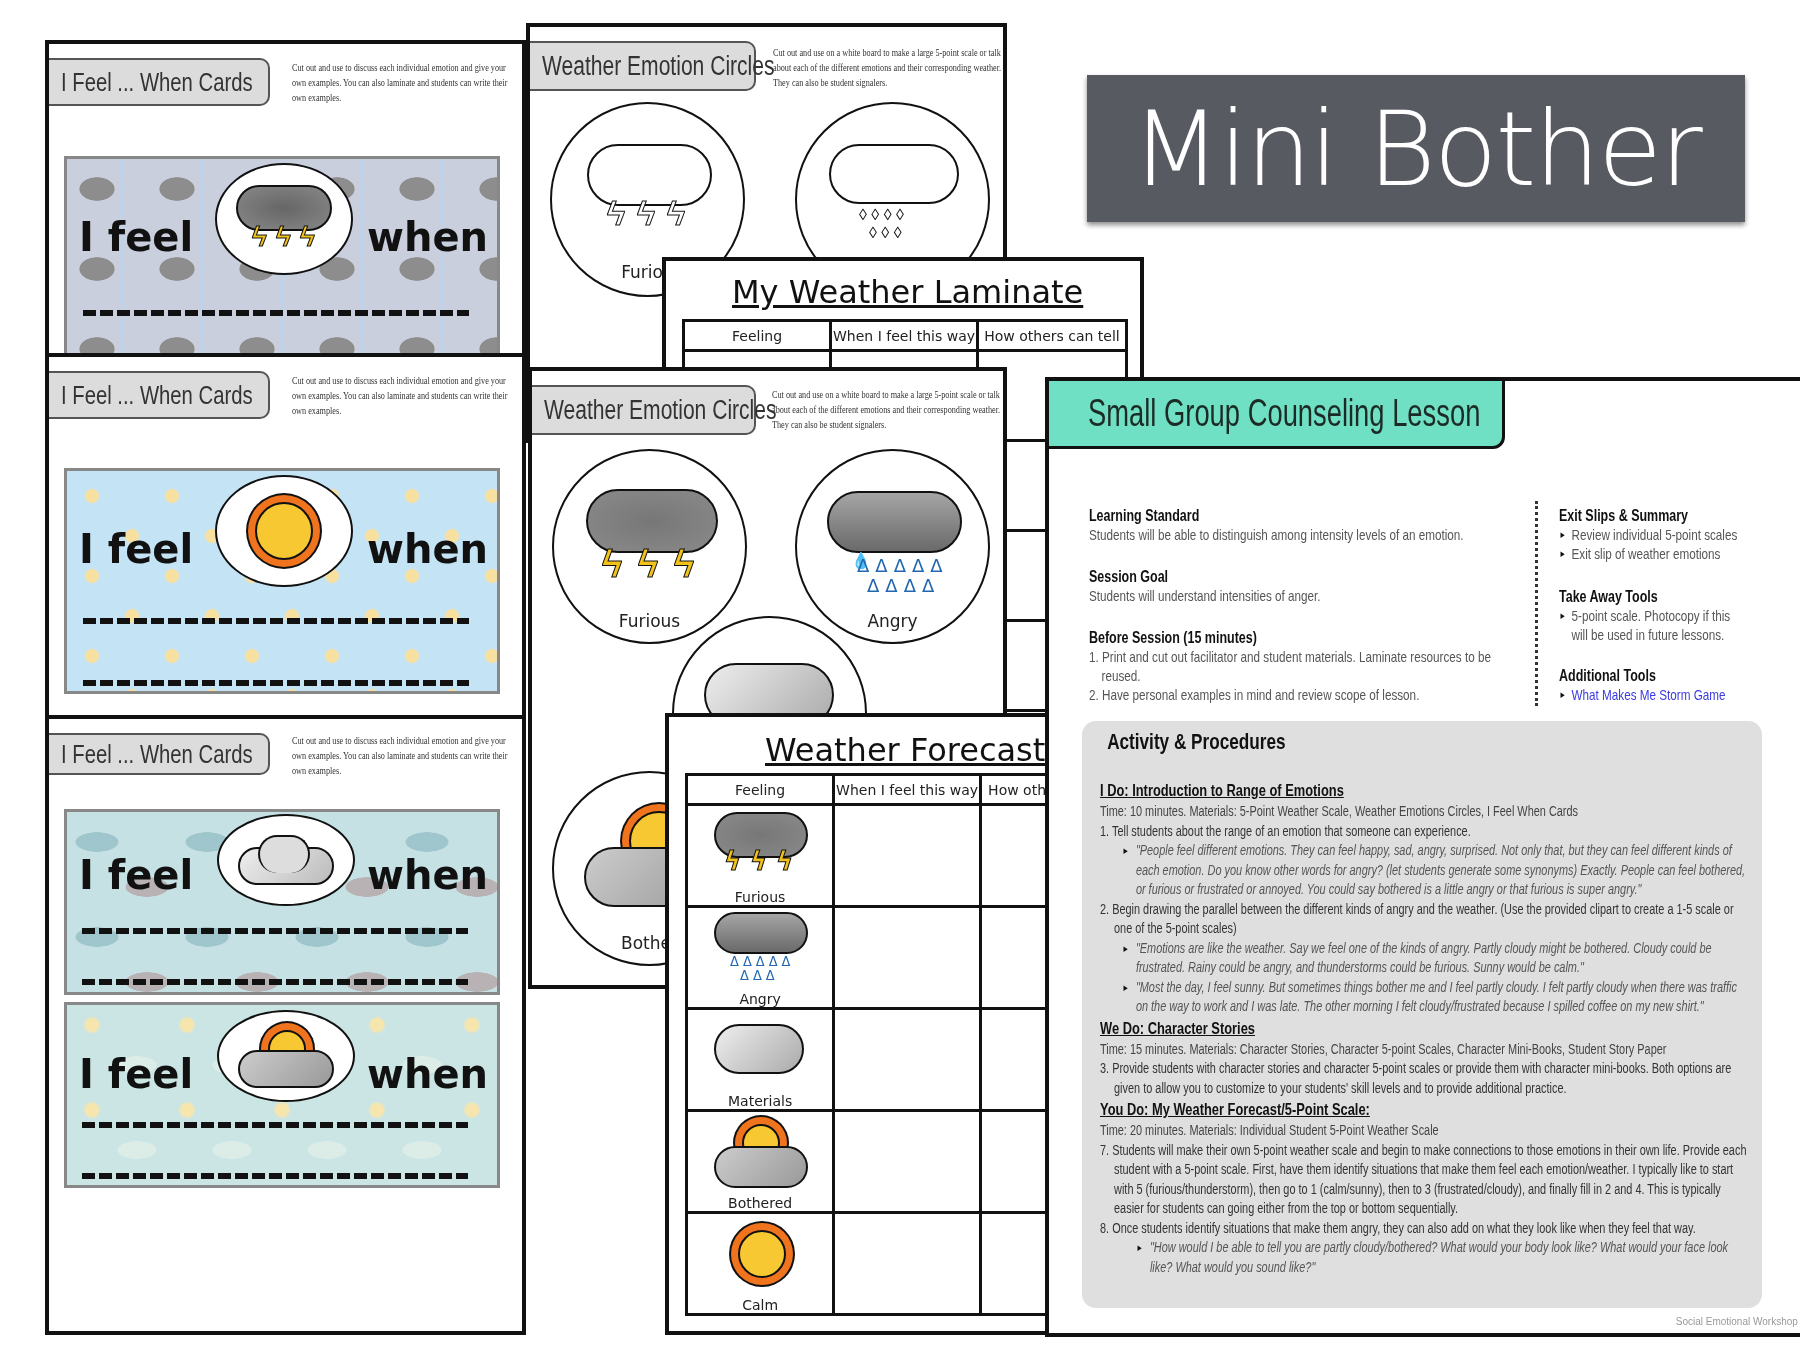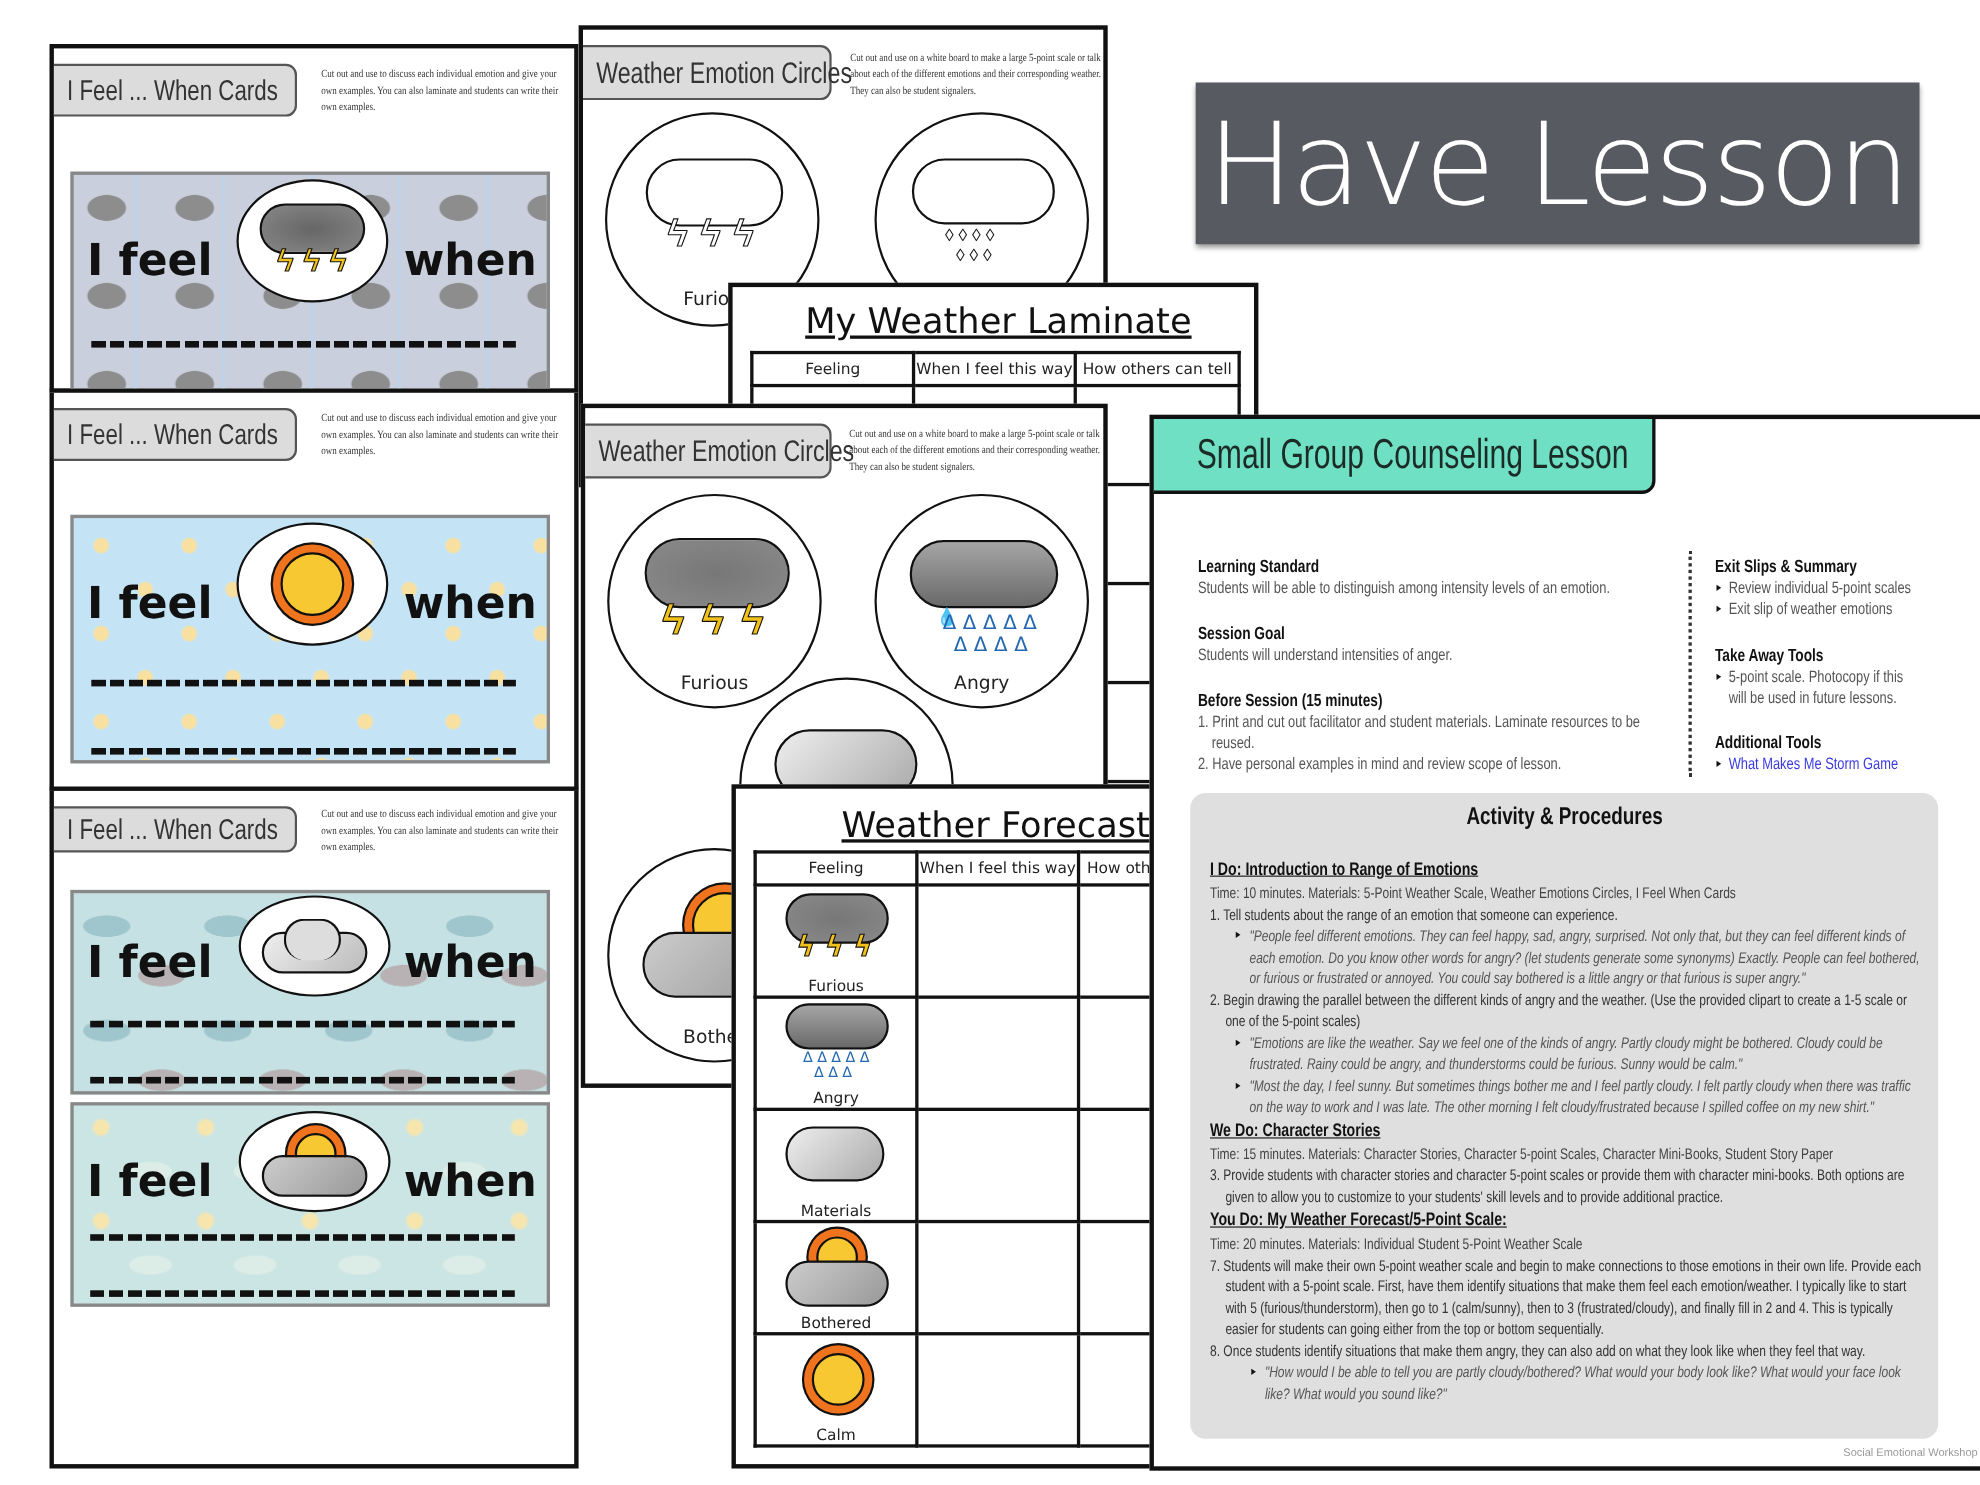--- a/index.html
+++ b/index.html
@@ -61,21 +61,21 @@
   .lp-banner span { font-size: 38px; color: #1d2b26; display: inline-block; transform: scaleX(0.72); transform-origin: left center; white-space: nowrap; }
   .cond { display: inline-block; transform: scaleX(0.78); transform-origin: left top; white-space: nowrap; }
   .lp-h1 { position: absolute; left: 40px; top: 85px; font-size: 25px; font-weight: bold; text-decoration: underline; color: #111; }
   .lp-sec { position: absolute; font-size: 15px; line-height: 19px; color: #555; }
   .lp-sec .h { font-weight: bold; color: #111; font-size: 16px; }
   .lp-sec .li { padding-left: 16px; position: relative; }
   .lp-sec .bul::before { content: "\25B8"; position: absolute; left: 2px; color: #111; font-size: 11px; }
   .lp-div { position: absolute; left: 486px; top: 120px; height: 205px; border-left: 3px dotted #333; }
   .lp-link { color: #3a3ae0; }
   .act { position: absolute; left: 33px; top: 340px; width: 680px; height: 587px; background: #dfdfdf; border-radius: 14px; }
-  .act-title { position: absolute; top: 8px; width: 100%; text-align: center; font-size: 22px; font-weight: bold; color: #111; }
+  .act-title { position: absolute; top: 8px; width: 100%; text-align: left; font-size: 22px; font-weight: bold; color: #111; }
   .act-body { position: absolute; left: 18px; top: 58px; width: 830px; font-size: 14px; line-height: 19.5px; color: #444;
               transform: scaleX(0.78); transform-origin: left top; }
   .act-body .h { font-weight: bold; color: #111; font-size: 16.5px; text-decoration: underline; line-height: 23px; }
   .act-body .num { padding-left: 18px; text-indent: -18px; color: #333; }
   .act-body .q { font-style: italic; padding-left: 46px; position: relative; color: #555; }
   .act-body .q::before { content: "\25B8"; position: absolute; left: 30px; color: #111; font-style: normal; font-size: 11px; }
   .act-body .q.deep { padding-left: 64px; }
   .act-body .q.deep::before { left: 48px; }
   .copyright { position: absolute; right: 10px; bottom: 6px; font-size: 10px; color: #999; }
 </style>
@@ -309,21 +309,21 @@
         </div>
         <span>Calm</span>
       </td>
       <td></td>
           <td></td>
     </tr>
   </tbody>
     </table>
 </div>
 
-<div class="mini">Have Lesson</div>
+<div class="mini">Mini Bother</div>
 
 <div class="sheet lesson">
   <div class="lp-banner">
       <span>Small Group Counseling Lesson</span>
     </div>
 
   <div class="lp-sec" style="left:40px; top:125px; width:560px;">
     <div class="cond">
       <div class="h">Learning Standard</div>
       <div>Students will be able to distinguish among intensity levels of an emotion.</div>

